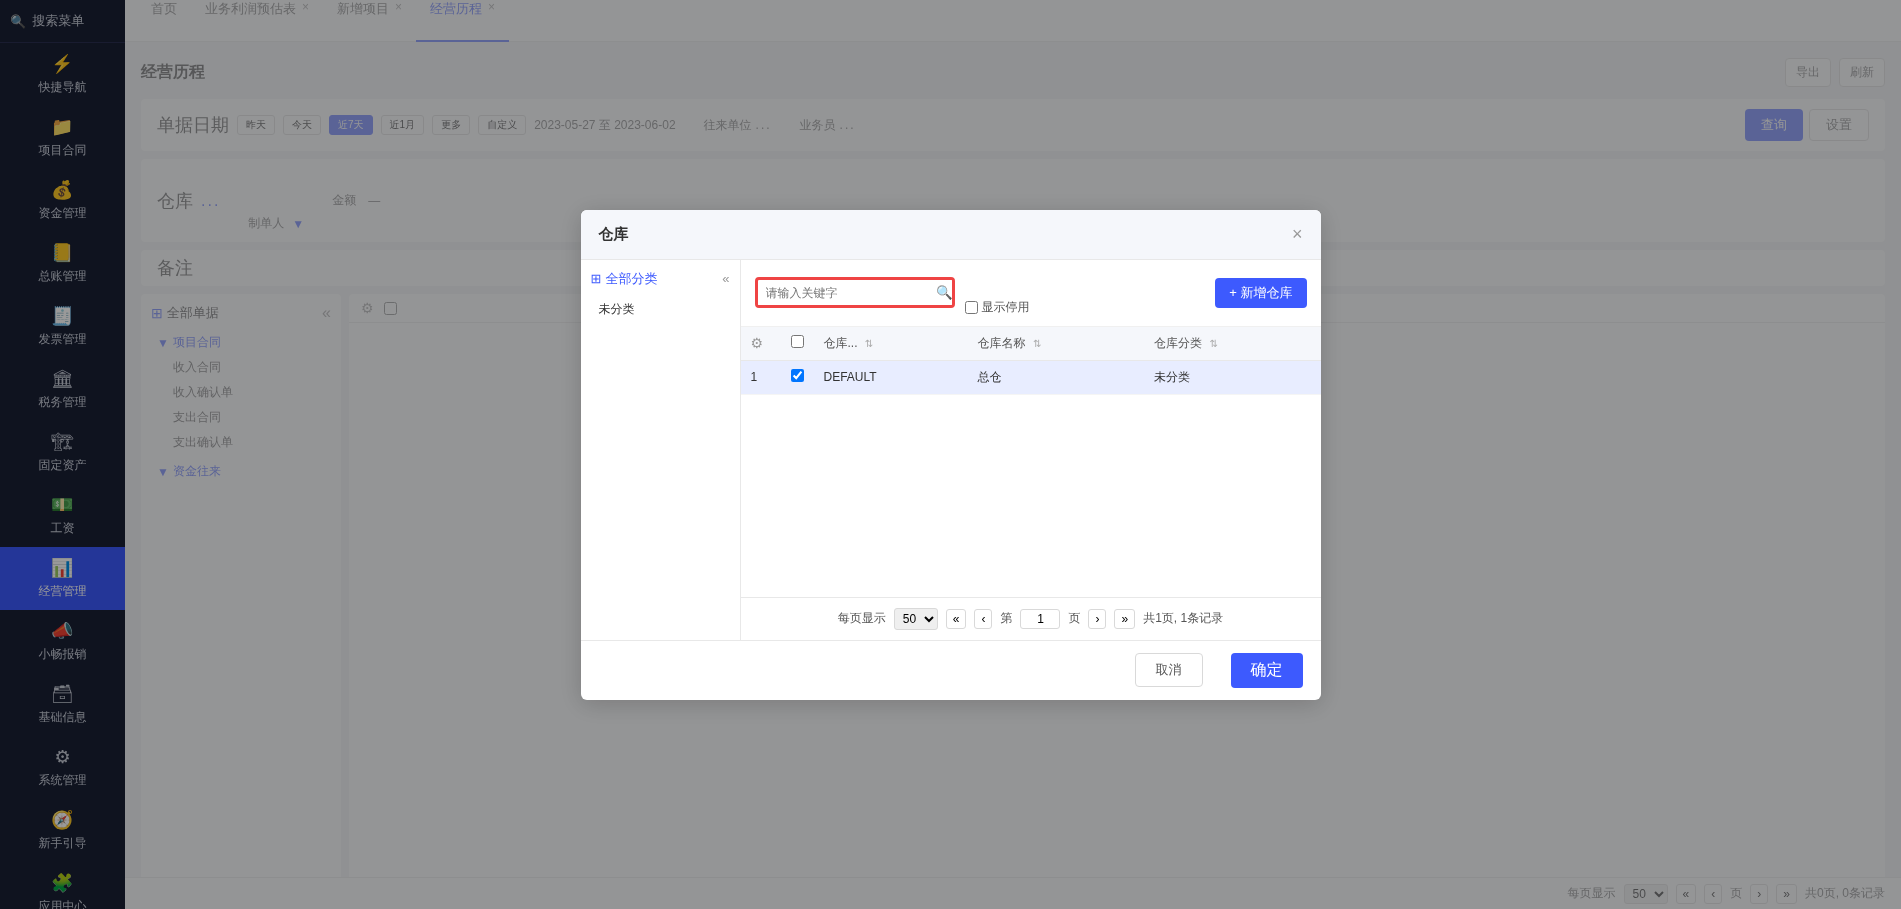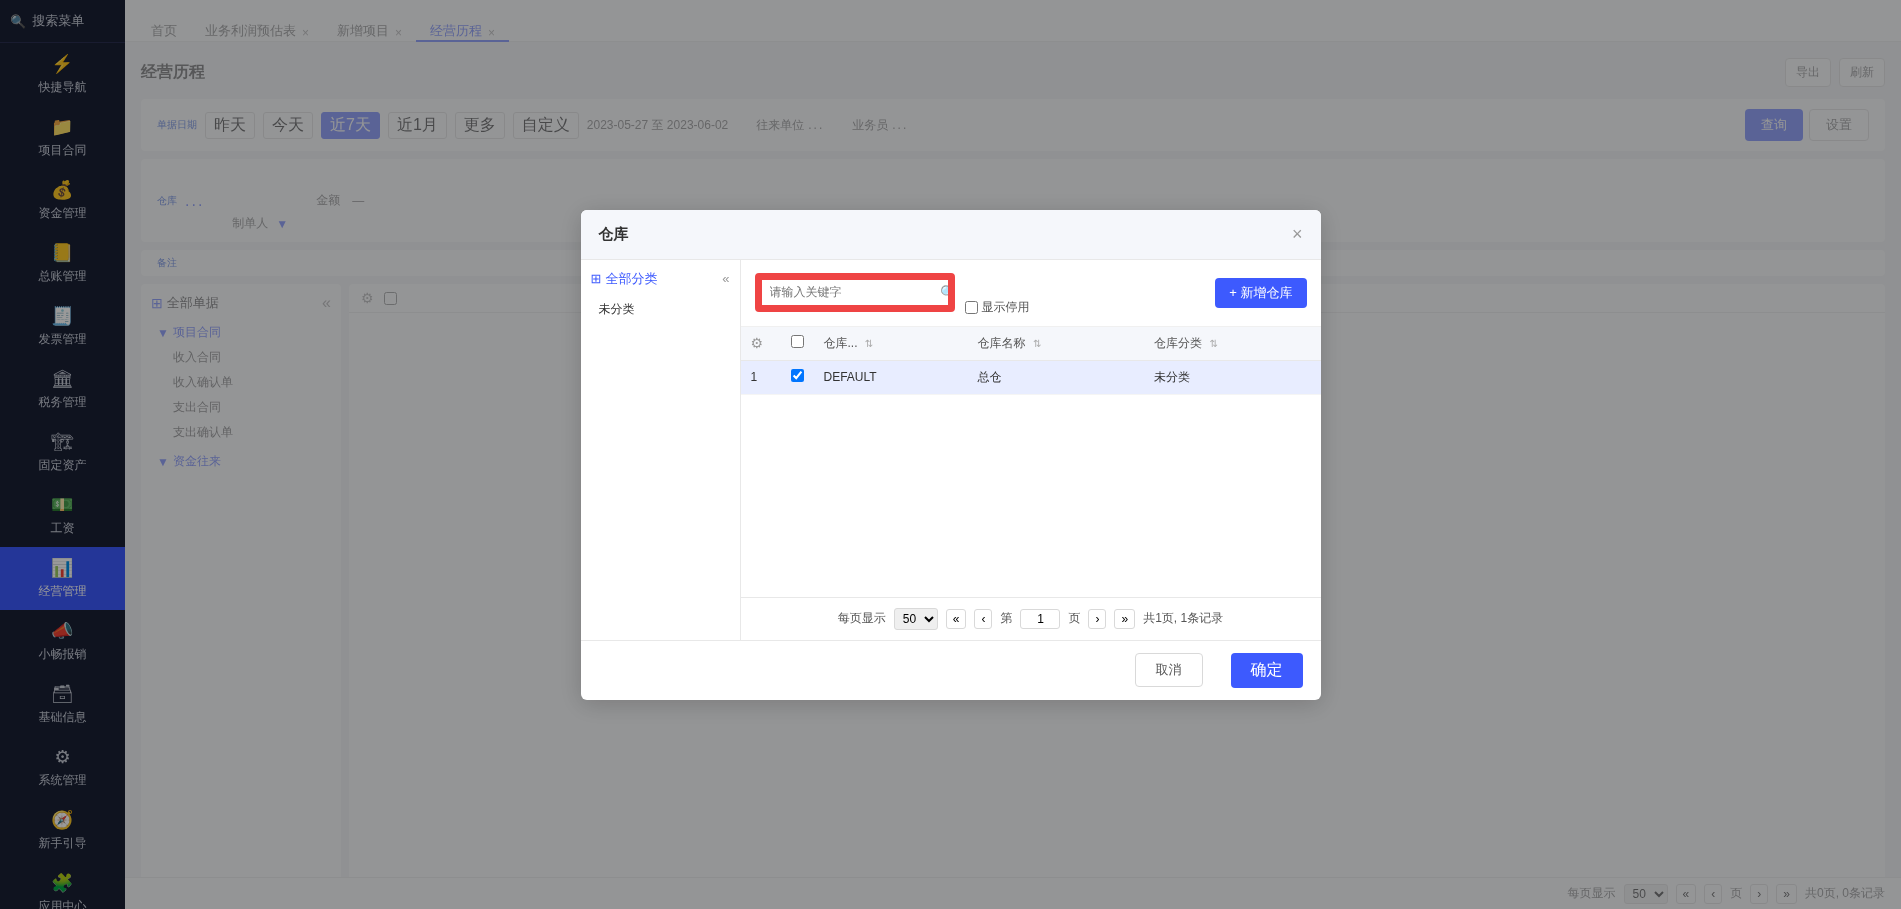--- a/index.html
+++ b/index.html
@@ -26,21 +26,21 @@
     .main-area {
       margin-left: 125px; height: 909px; display: flex; flex-direction: column;
     }
 
     
     .tab-bar {
       background: #fff; border-bottom: 1px solid #e8e8e8;
       display: flex; align-items: center; padding: 0 12px; height: 42px;
     }
     .tab {
-      display: flex; align-items: flex-end; padding: 0 14px; height: 42px;
+      display: flex; align-items: flex-start; padding: 0 14px; height: 42px;
       font-size: 13px; color: #666; cursor: pointer; gap: 6px; border-bottom: 2px solid transparent;
     }
     .tab.active { color: #3d5afe; border-bottom: 2px solid #3d5afe; }
     .tab .close { color: #999; font-size: 12px; cursor: pointer; }
 
     
     .page-content {
       flex: 1; padding: 16px 16px 0; overflow: hidden; position: relative;
     }
     .page-header {
@@ -51,22 +51,22 @@
     .btn-export, .btn-refresh {
       padding: 5px 10px; border: 1px solid #d9d9d9; background: #fff; border-radius: 4px;
       font-size: 12px; cursor: pointer; color: #666;
     }
 
     
     .filter-row {
       background: #fff; padding: 10px 16px; border-radius: 4px; margin-bottom: 8px;
       display: flex; align-items: center; flex-wrap: wrap; gap: 8px;
     }
-    .filter-label { color: #1d4ed8; font-size: 10px; }
-    .filter-btn { padding: 2px 8px; border: 1px solid #d9d9d9; border-radius: 3px; font-size: 16px; cursor: pointer; background: #fff; }
+    .filter-label { color: #404040; font-size: 18px; }
+    .filter-btn { padding: 2px 8px; border: 1px solid #d9d9d9; border-radius: 3px; font-size: 10px; cursor: pointer; background: #fff; }
     .filter-btn.active { background: #3d5afe; color: #fff; border-color: #3d5afe; }
     .filter-date { font-size: 12px; color: #666; }
     .filter-select { display: flex; align-items: center; gap: 4px; margin-left: 20px; }
     .filter-select span { font-size: 12px; color: #666; }
     .filter-dots { color: #3d5afe; cursor: pointer; font-size: 16px; letter-spacing: 2px; }
     .btn-query {
       background: #3d5afe; color: #fff; border: none; border-radius: 4px;
       padding: 6px 16px; font-size: 13px; cursor: pointer;
     }
     .btn-setting {
@@ -129,21 +129,21 @@
     .modal-left-toggle { cursor: pointer; color: #999; }
     .modal-category-item { font-size: 12px; padding: 5px 8px; cursor: pointer; color: #333; border-radius: 3px; }
 
     
     .modal-right { flex: 1; display: flex; flex-direction: column; }
     .modal-toolbar {
       padding: 10px 14px; display: flex; align-items: center; gap: 10px;
       border-bottom: 1px solid #f0f0f0;
     }
     .modal-search-box {
-      display: flex; align-items: flex-start; border: 7px solid #ef4444; border-radius: 4px;
+      display: flex; align-items: flex-end; border: 3px solid #ef4444; border-radius: 4px;
       overflow: hidden; width: 200px;
     }
     .modal-search-input {
       border: none; outline: none; padding: 5px 8px; font-size: 12px; flex: 1;
     }
     .modal-search-btn { background: #fff; border: none; padding: 5px 8px; cursor: pointer; color: #999; }
     .modal-checkbox-label { display: flex; align-items: center; gap: 4px; font-size: 12px; color: #555; cursor: pointer; margin-top: 29px; }
     .modal-add-btn {
       margin-left: auto; background: #3d5afe; color: #fff; border: none;
       border-radius: 4px; padding: 6px 14px; font-size: 13px; cursor: pointer;

